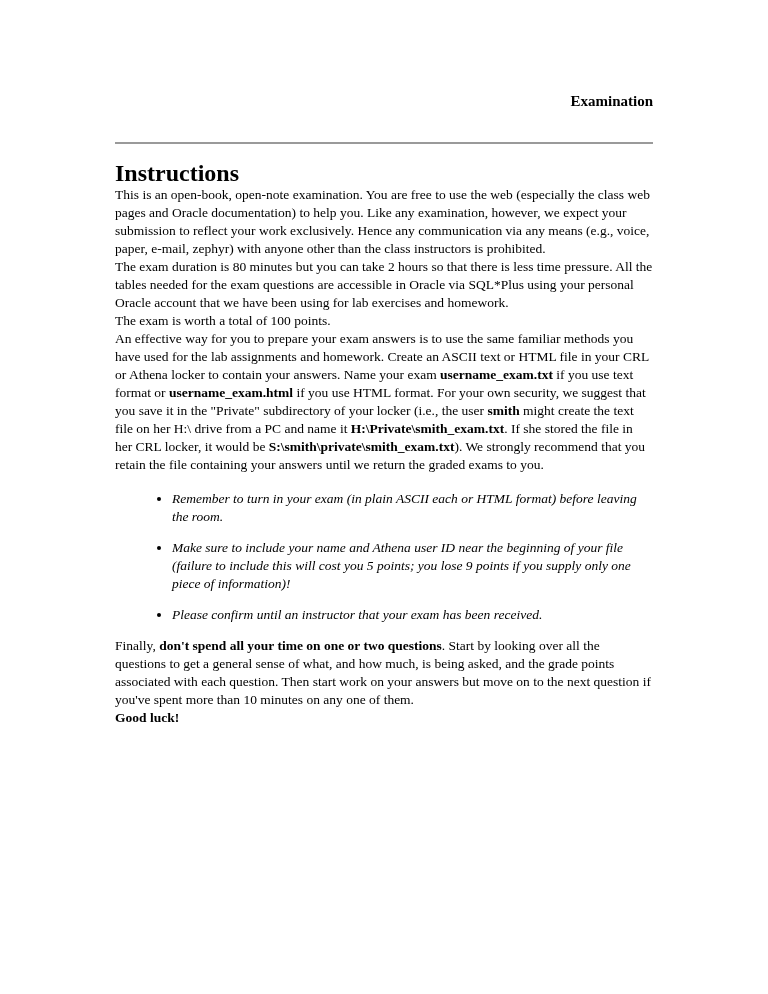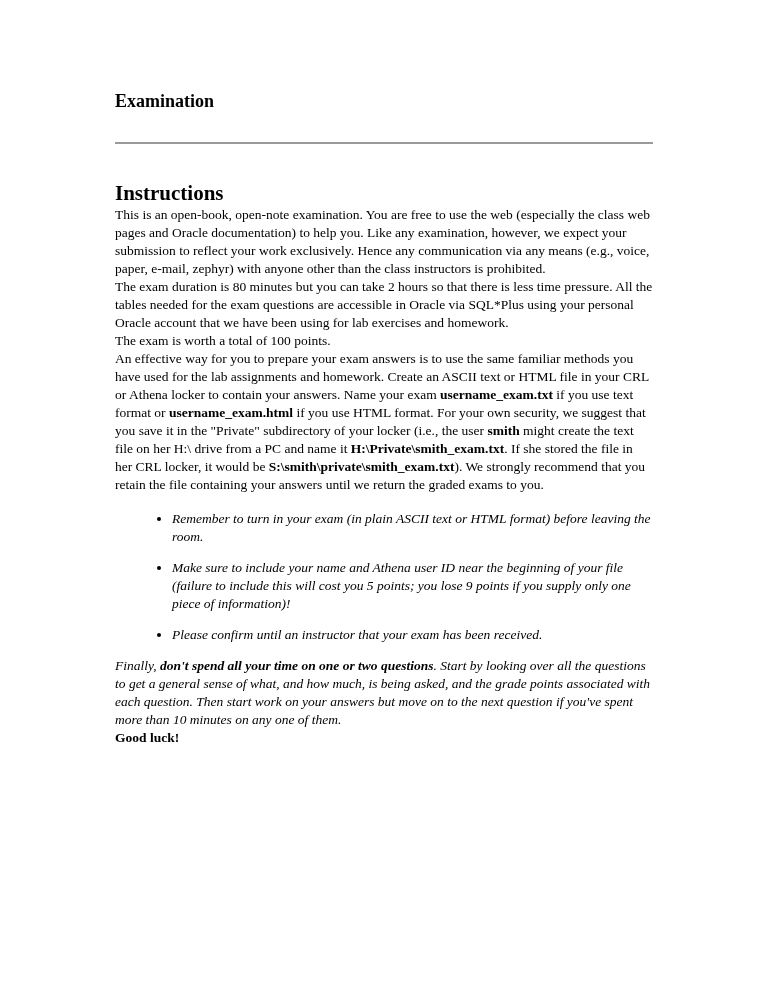--- a/index.html
+++ b/index.html
@@ -11,49 +11,49 @@
     color: #000;
   }
   .page {
     width: 768px;
     min-height: 994px;
     padding: 90px 115px 40px 115px;
     font-size: 13.5px;
     line-height: 18px;
   }
   .doc-title {
-    text-align: left;
-    font-size: 18px;
+    text-align: right;
+    font-size: 15px;
     font-weight: bold;
     line-height: 22px;
   }
   .rule {
     border: none;
     border-top: 2px solid #9a9a9a;
     margin-top: 30px;
     width: 100%;
   }
   .section-heading {
-    font-size: 21px;
+    font-size: 24px;
     font-weight: bold;
     line-height: 26px;
-    margin-top: 36px;
+    margin-top: 16px;
   }
   p { margin-top: 0; }
   .b  { font-weight: bold; }
   .bi { font-weight: bold; }
   ul.reminders {
     margin-top: 16px;
     padding-left: 57px;
   }
   ul.reminders li {
     font-style: italic;
     margin-bottom: 13px;
   }
-  p.final { font-style: italic; }
+  p.final { }
   p.closing { font-weight: bold; }
 </style>
 </head>
 <body>
 
 <div class="page">
 
   <h1 class="doc-title">Examination</h1>
 
   <hr class="rule">
@@ -62,21 +62,21 @@
 
   <p>This is an open-book, open-note examination. You are free to use the web (especially the class web pages and Oracle documentation) to help you. Like any examination, however, we expect your submission to reflect your work exclusively. Hence any communication via any means (e.g., voice, paper, e-mail, zephyr) with anyone other than the class instructors is prohibited.</p>
 
   <p>The exam duration is 80 minutes but you can take 2 hours so that there is less time pressure. All the tables needed for the exam questions are accessible in Oracle via SQL*Plus using your personal Oracle account that we have been using for lab exercises and homework.</p>
 
   <p>The exam is worth a total of 100 points.</p>
 
   <p><span>An effective way for you to prepare your exam answers is to use the same familiar methods you have used for the lab assignments and homework. Create an ASCII text or HTML file in your CRL or Athena locker to contain your answers. Name your exam </span><span class="bi">username_exam.txt</span><span> if you use text format or </span><span class="bi">username_exam.html</span><span> if you use HTML format. For your own security, we suggest that you save it in the "Private" subdirectory of your locker (i.e., the user </span><span class="b">smith</span><span> might create the text file on her H:\ drive from a PC and name it </span><span class="b">H:\Private\smith_exam.txt</span><span>. If she stored the file in her CRL locker, it would be </span><span class="b">S:\smith\private\smith_exam.txt</span><span>). We strongly recommend that you retain the file containing your answers until we return the graded exams to you.</span></p>
 
   <ul class="reminders">
-    <li>Remember to turn in your exam (in plain ASCII text or HTML format) before leaving the room.</li>
+    <li>Remember to turn in your exam (in plain ASCII each or HTML format) before leaving the room.</li>
     <li>Make sure to include your name and Athena user ID near the beginning of your file (failure to include this will cost you 5 points; you lose 9 points if you supply only one piece of information)!</li>
     <li>Please confirm until an instructor that your exam has been received.</li>
   </ul>
 
   <p class="final"><span>Finally, </span><span class="b">don't spend all your time on one or two questions</span><span>. Start by looking over all the questions to get a general sense of what, and how much, is being asked, and the grade points associated with each question. Then start work on your answers but move on to the next question if you've spent more than 10 minutes on any one of them.</span></p>
 
   <p class="closing">Good luck!</p>
 
 </div>
 

